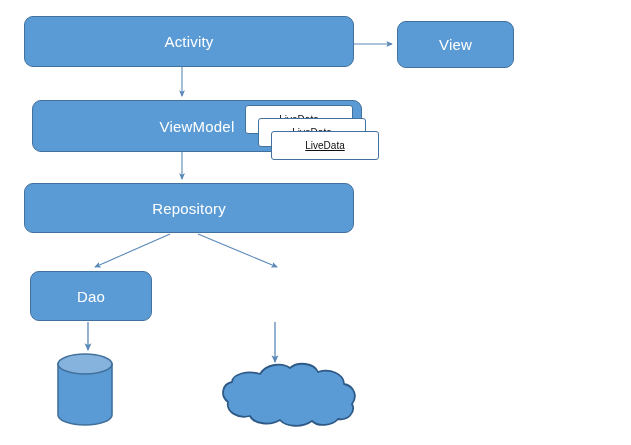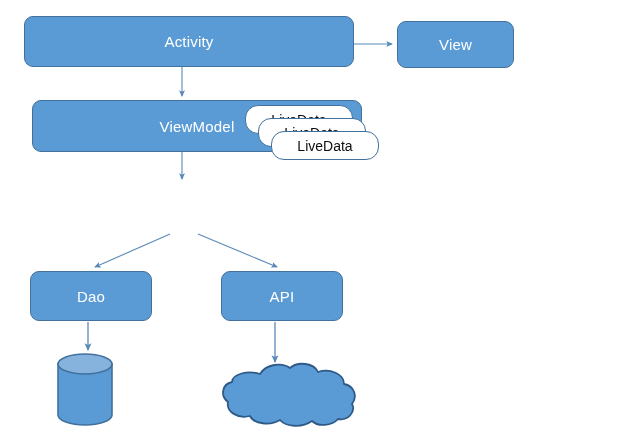--- a/index.html
+++ b/index.html
@@ -32,27 +32,28 @@
   }
   .node-label {
     display: block;
     pointer-events: none;
   }
   .livedata {
     position: absolute;
     box-sizing: border-box;
     background: #FFFFFF;
     border: 1.1px solid #41719C;
-    border-radius: 13px;
+    border-radius: 3px;
     display: flex;
     align-items: center;
     justify-content: center;
     color: #0D0D0D;
-    font-size: 14px;
+    font-size: 10px;
     white-space: nowrap;
+    text-decoration: underline;
   }
   svg.edges {
     position: absolute;
     left: 0;
     top: 0;
     width: 631px;
     height: 445px;
     overflow: visible;
   }
   .cyl-wrap, .cloud-wrap {
@@ -117,28 +118,28 @@
   </div>
 
   <div class="livedata" style="left:258px; top:118px; width:108px; height:29px;">
     <span>LiveData</span>
   </div>
 
   <div class="livedata" style="left:271px; top:131px; width:108px; height:29px;">
     <span>LiveData</span>
   </div>
 
+  <div class="node" style="left:24px; top:183px; width:330px; height:50px;">
+    <span class="node-label">Repository</span>
+  </div>
 
   <div class="node" style="left:30px; top:271px; width:122px; height:50px;text-align:right;">
     <span class="node-label">Dao</span>
   </div>
 
-  <div class="node" style="left:221px; top:271px; width:122px; height:50px;">
-    <span class="node-label">API</span>
-  </div>
 
   <div class="cyl-wrap" style="left:57px; top:353px; width:56px; height:73px;">
     <svg width="56" height="73" viewBox="0 0 56 73">
       <path d="M1,11 L1,62 A27,10 0 0,0 55,62 L55,11 Z" fill="#5B9BD5" stroke="#41719C" stroke-width="1.6"></path>
       <ellipse cx="28" cy="11" rx="27" ry="10" fill="#85B3DE" stroke="#41719C" stroke-width="1.6"></ellipse>
     </svg>
   </div>
 
   <div class="cloud-wrap" style="left:220px; top:362px; width:138px; height:66px;">
     <svg width="138" height="66" viewBox="0 0 138 66">

